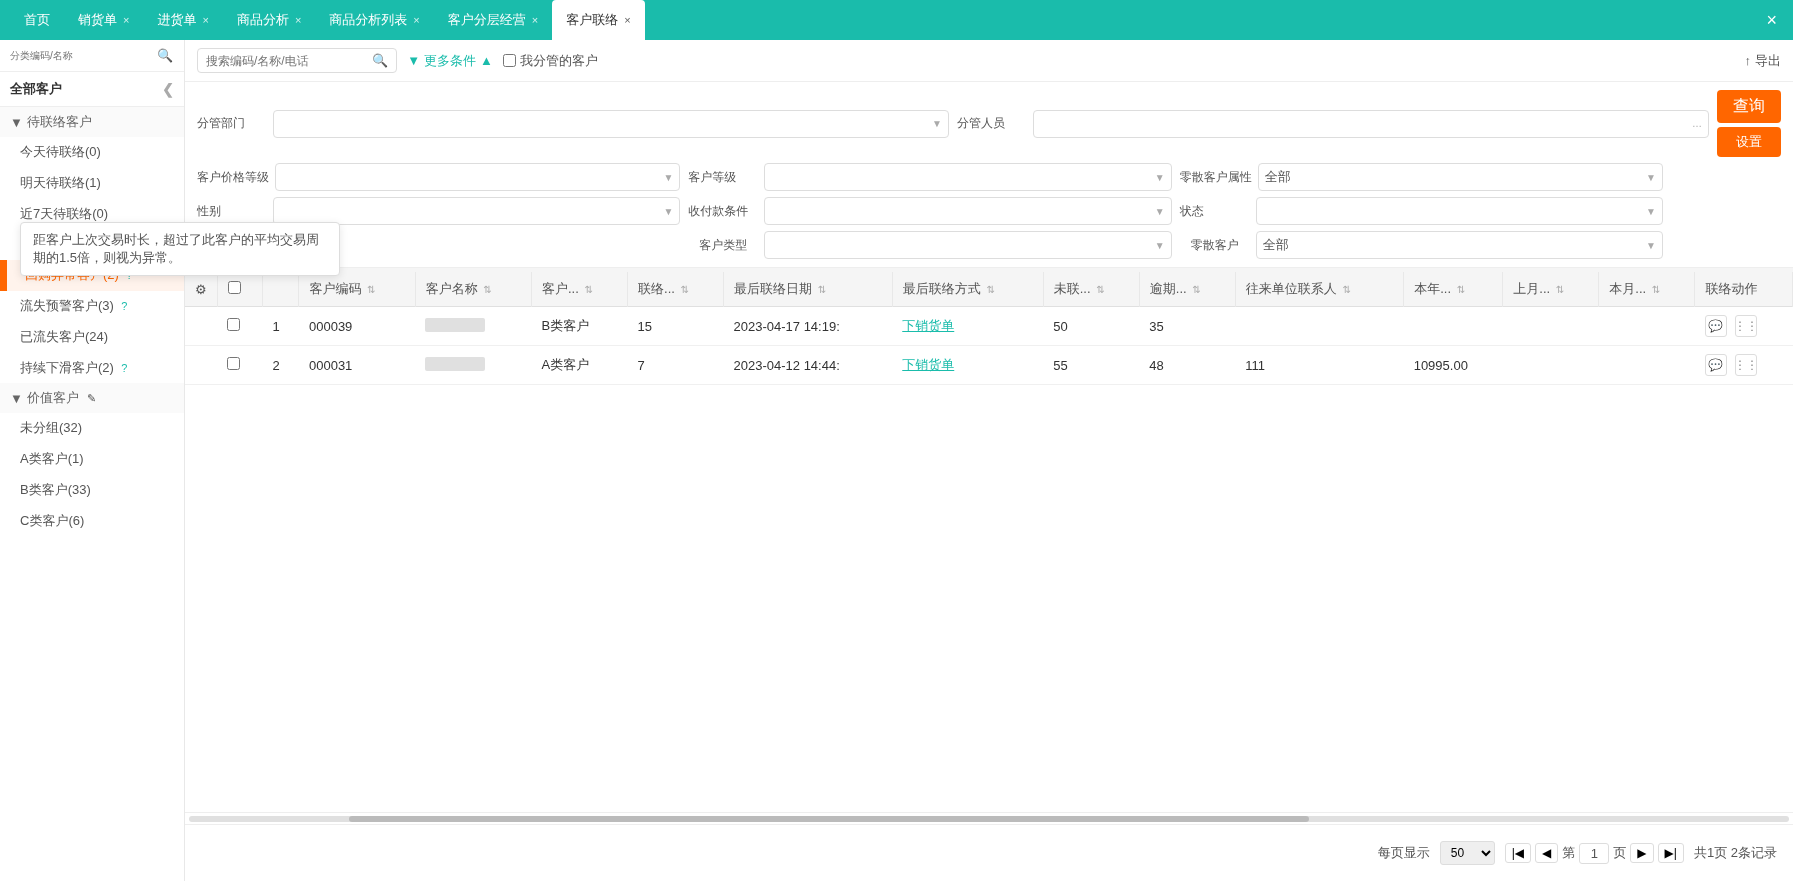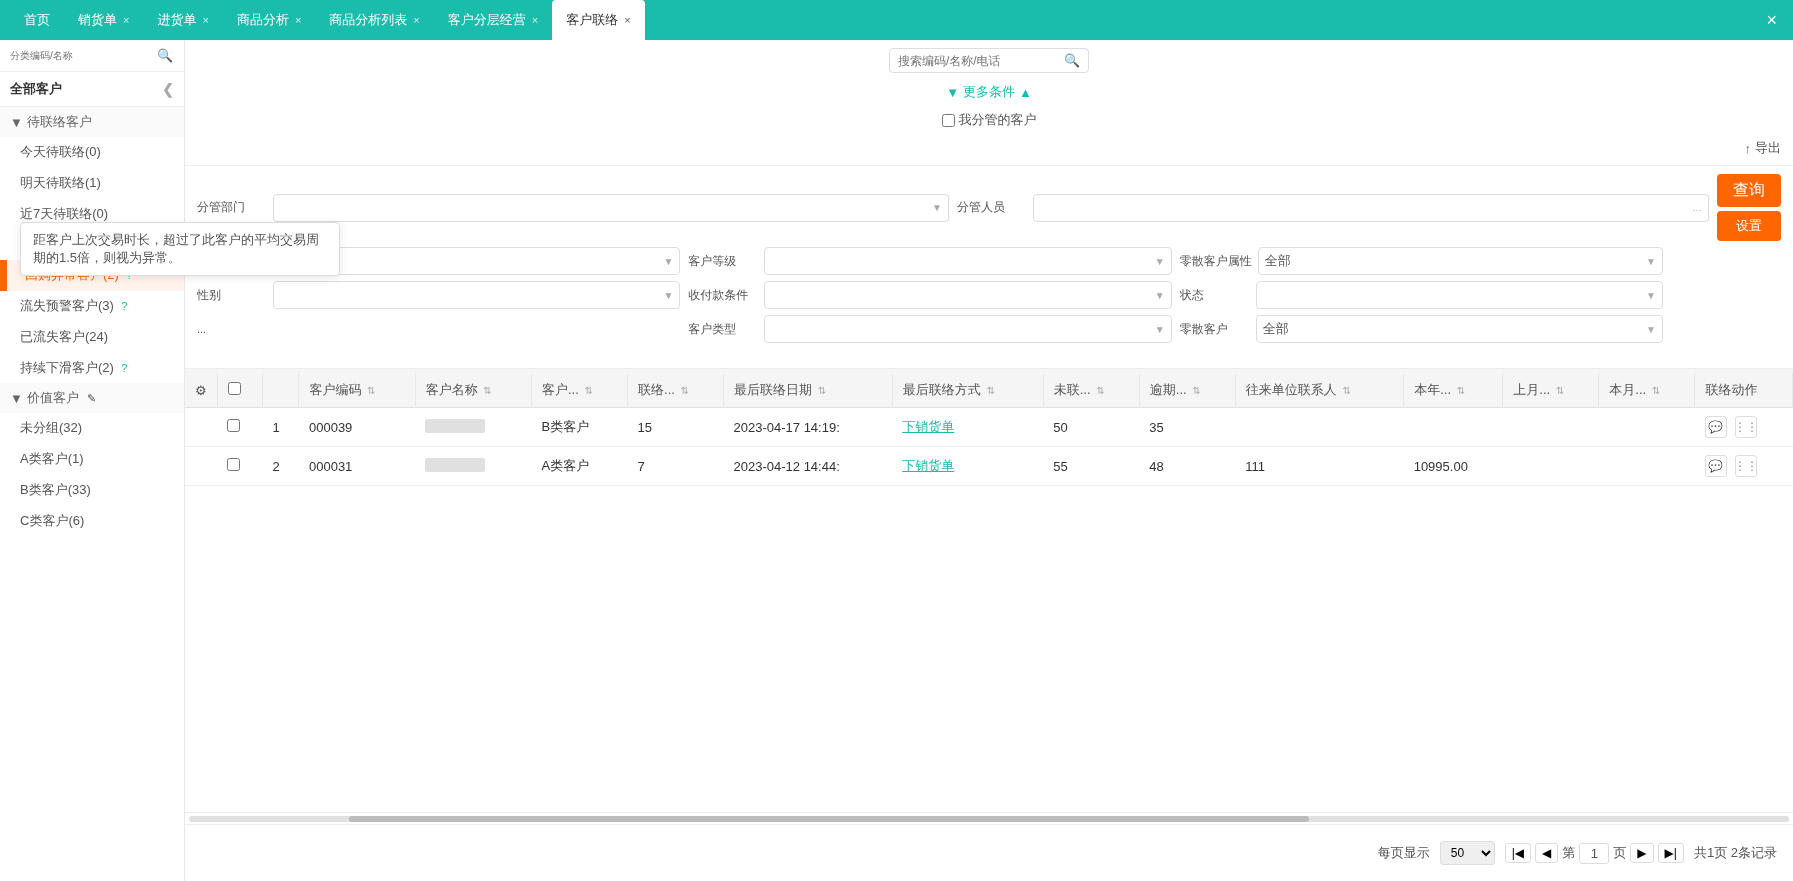--- a/index.html
+++ b/index.html
@@ -143,21 +143,20 @@
 
     
     .filter-bar {
       background: white;
       padding: 8px 12px;
       border-bottom: 1px solid #eee;
       display: flex;
       align-items: center;
       gap: 10px;
       flex-wrap: wrap;
-      flex-direction: column;
     }
     .filter-bar .search-box {
       display: flex;
       align-items: center;
       border: 1px solid #ddd;
       border-radius: 4px;
       padding: 4px 8px;
       gap: 6px;
       min-width: 200px;
     }
@@ -197,21 +196,21 @@
       background: white;
       border-bottom: 1px solid #eee;
       padding: 8px 12px;
     }
     .adv-filter-row {
       display: flex;
       align-items: center;
       gap: 8px;
       margin-bottom: 6px;
     }
-    .adv-filter-row:last-child { margin-bottom: 17px; }
+    .adv-filter-row:last-child { margin-bottom: 0; text-align: center; }
     .filter-field {
       display: flex;
       align-items: center;
       gap: 6px;
       flex: 1;
       min-width: 0;
     }
     .filter-field label {
       font-size: 12px;
       color: #555;

